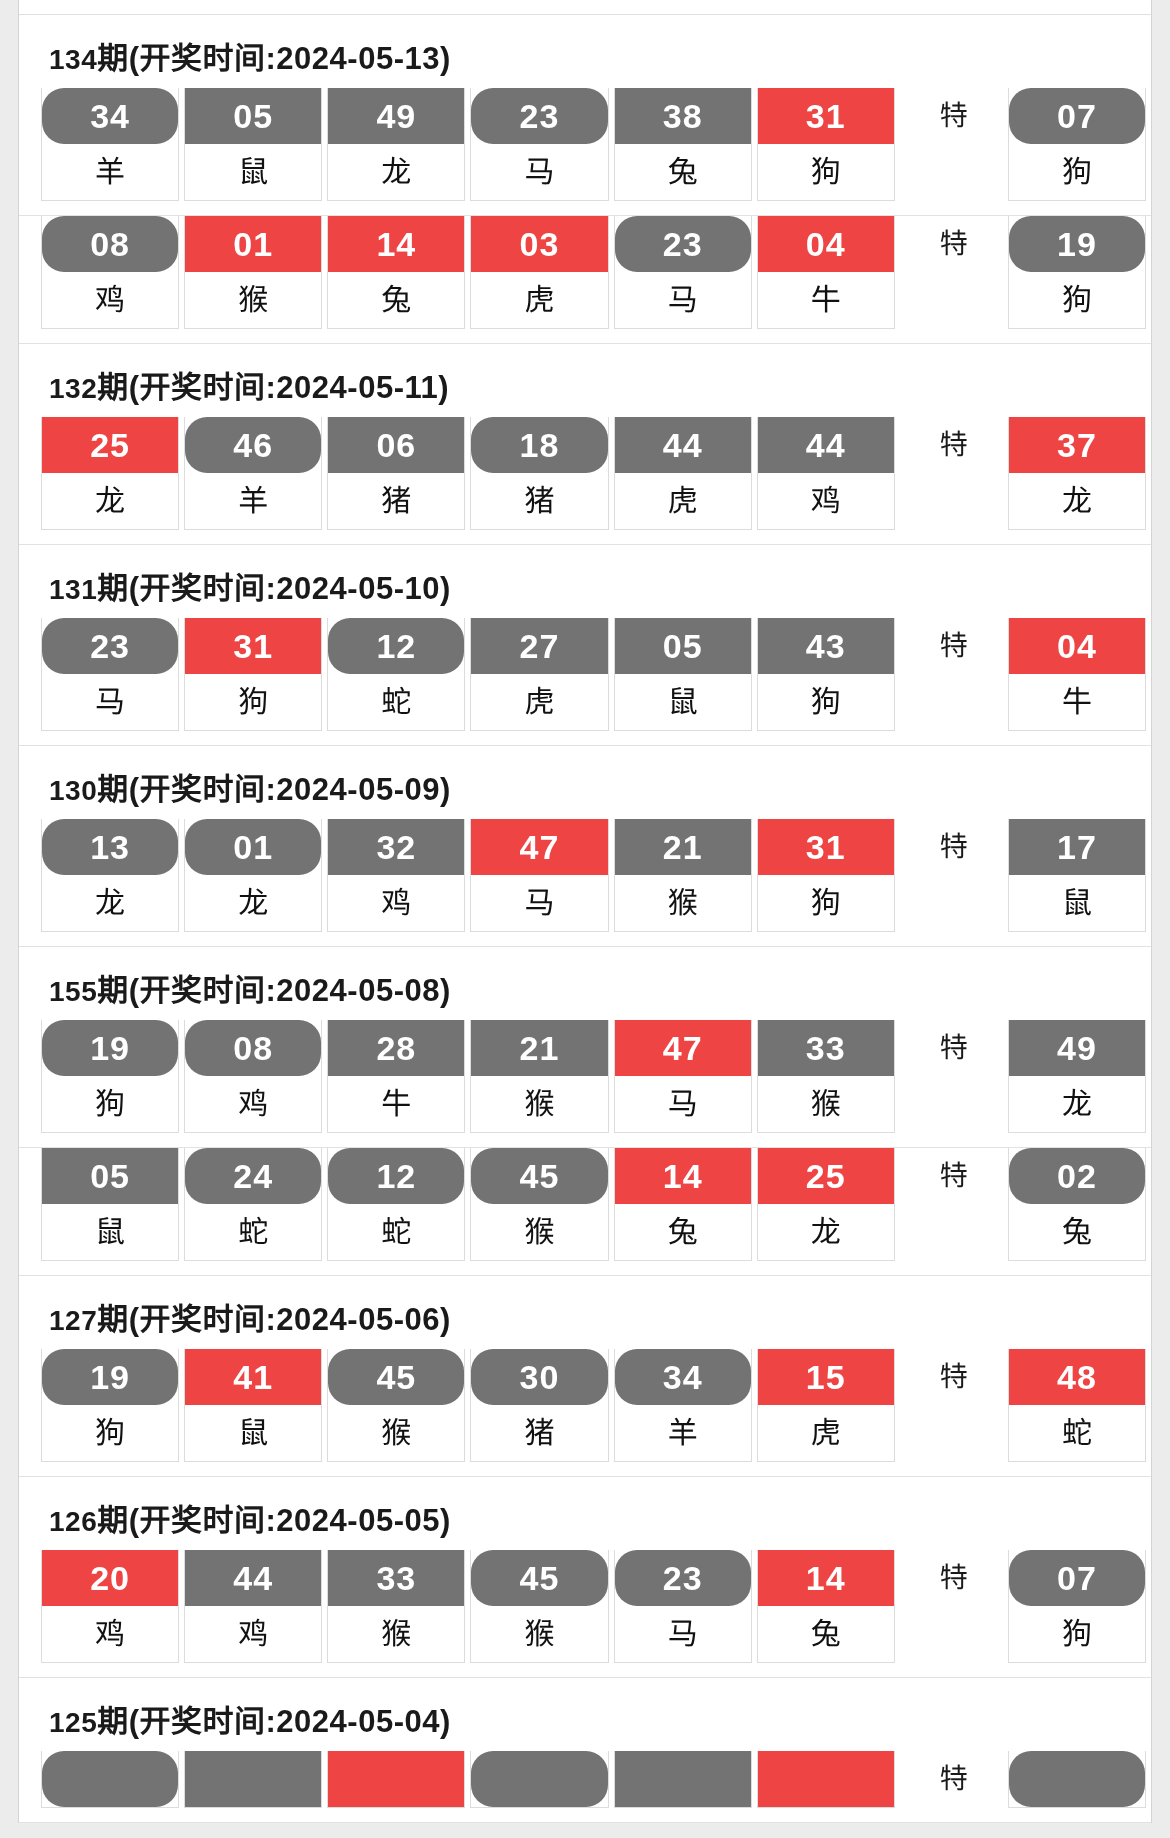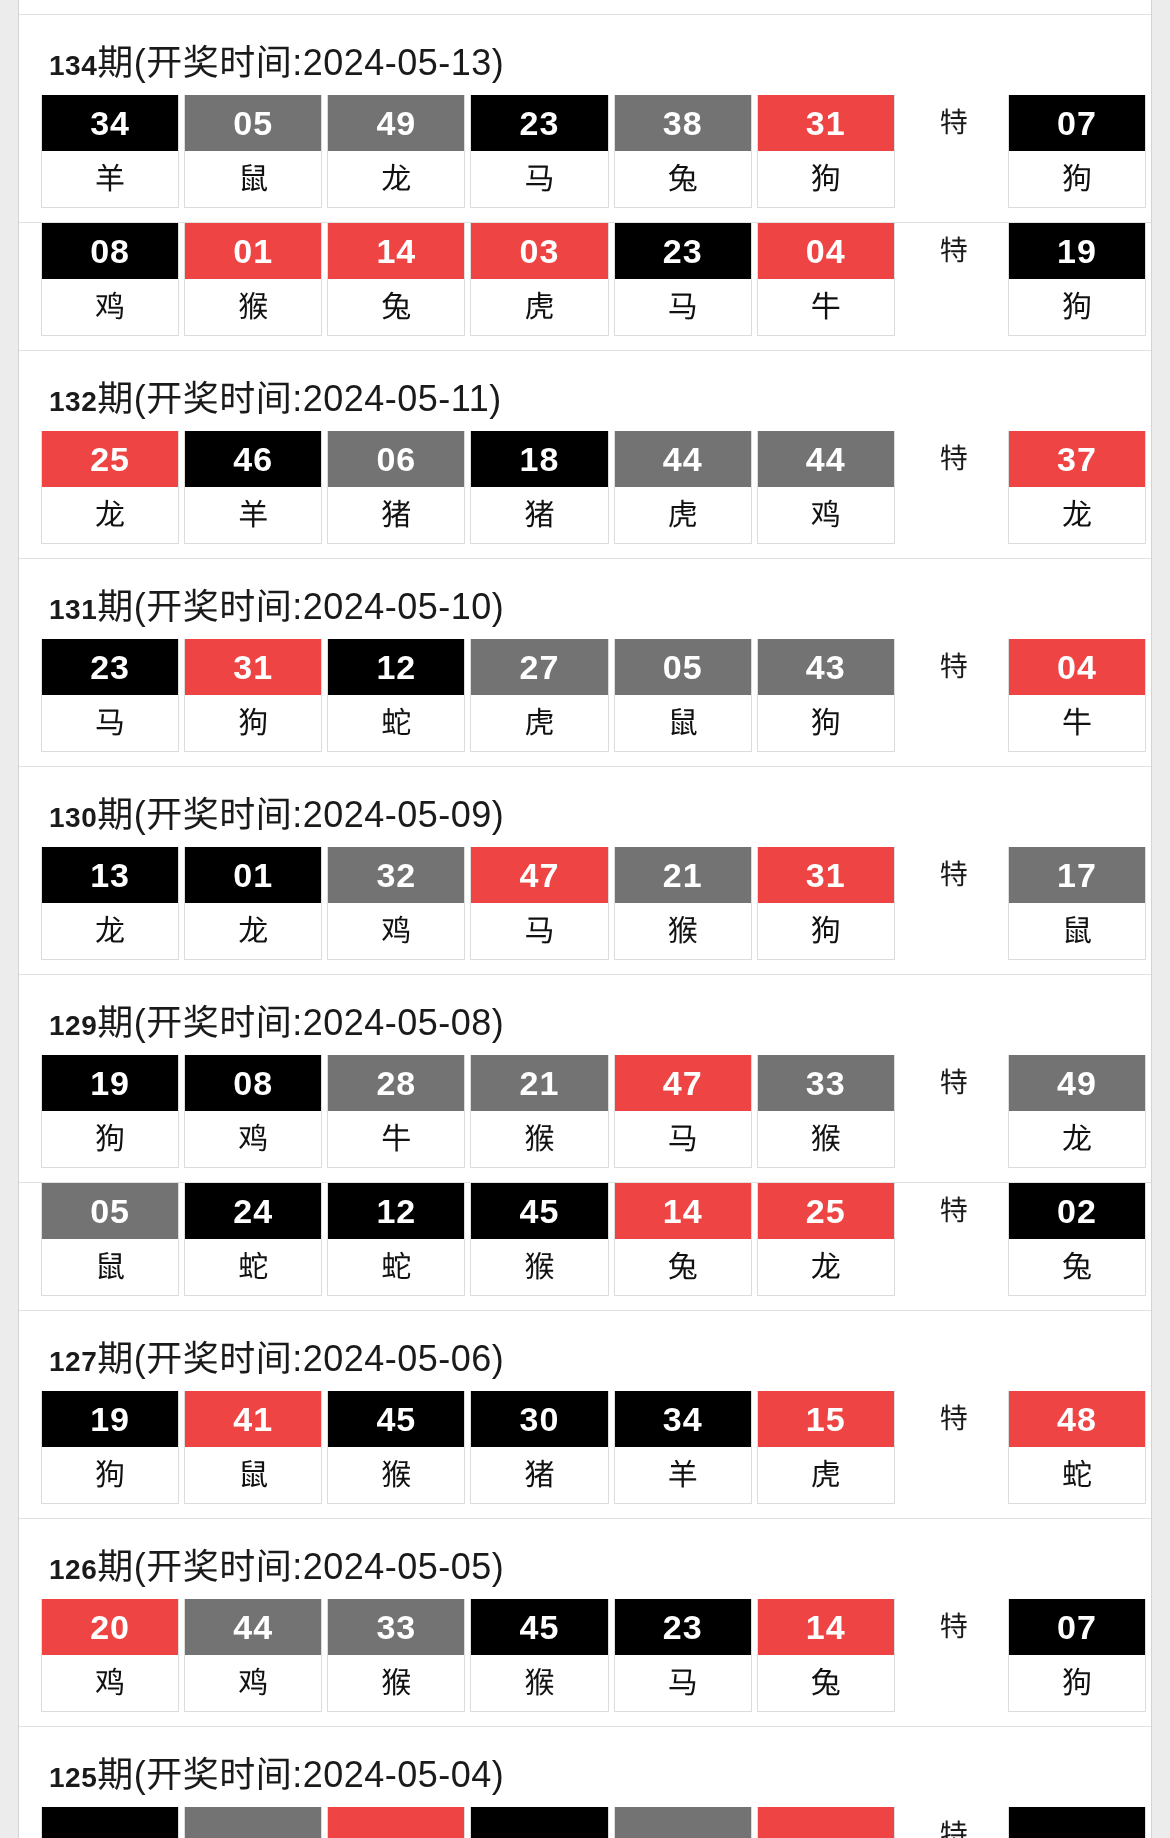--- a/index.html
+++ b/index.html
@@ -36,22 +36,22 @@
   }
   .draw-title {
     font-size: 28px;
     font-weight: bold;
     color: #1a1a1a;
     padding: 18px 0 10px 30px;
     letter-spacing: 0.5px;
     white-space: nowrap;
   }
   .draw-title .suffix {
-    font-weight: normal;
-    font-size: 36px;
+    font-weight: bold;
+    font-size: 31px;
   }
   .balls-row {
     display: flex;
     align-items: flex-start;
     padding-left: 22px;
     box-sizing: border-box;
   }
   .ball-cell {
     width: 145px;
     margin-right: 5px;
@@ -62,21 +62,21 @@
     text-align: center;
   }
   .ball-num {
     height: 56px;
     line-height: 56px;
     font-size: 34px;
     font-weight: bold;
     color: #ffffff;
     letter-spacing: 1px;
   }
-  .ball-num.red    { background: #000000; }
+  .ball-num.red    { background: #737373; border-radius: 22px; }
   .ball-num.green  { background: #737373; }
   .ball-num.blue   { background: #ef4444; }
   .ball-zodiac {
     height: 56px;
     line-height: 56px;
     font-size: 30px;
     color: #111111;
     background: #ffffff;
   }
   .special-label {
@@ -258,21 +258,21 @@
               <div class="ball-zodiac">狗</div>
             </div>
             <div class="special-label">特</div>
             <div class="ball-cell">
               <div class="ball-num green">17</div>
               <div class="ball-zodiac">鼠</div>
             </div>
           </div>
         </div>
         <div class="draw-block">
-          <div class="draw-title"><span>129</span><span class="suffix">期(开奖时间:2024-05-08)</span></div>
+          <div class="draw-title"><span>155</span><span class="suffix">期(开奖时间:2024-05-08)</span></div>
           <div class="balls-row">
             <div class="ball-cell">
               <div class="ball-num red">19</div>
               <div class="ball-zodiac">狗</div>
             </div>
             <div class="ball-cell">
               <div class="ball-num red">08</div>
               <div class="ball-zodiac">鸡</div>
             </div>
             <div class="ball-cell">

